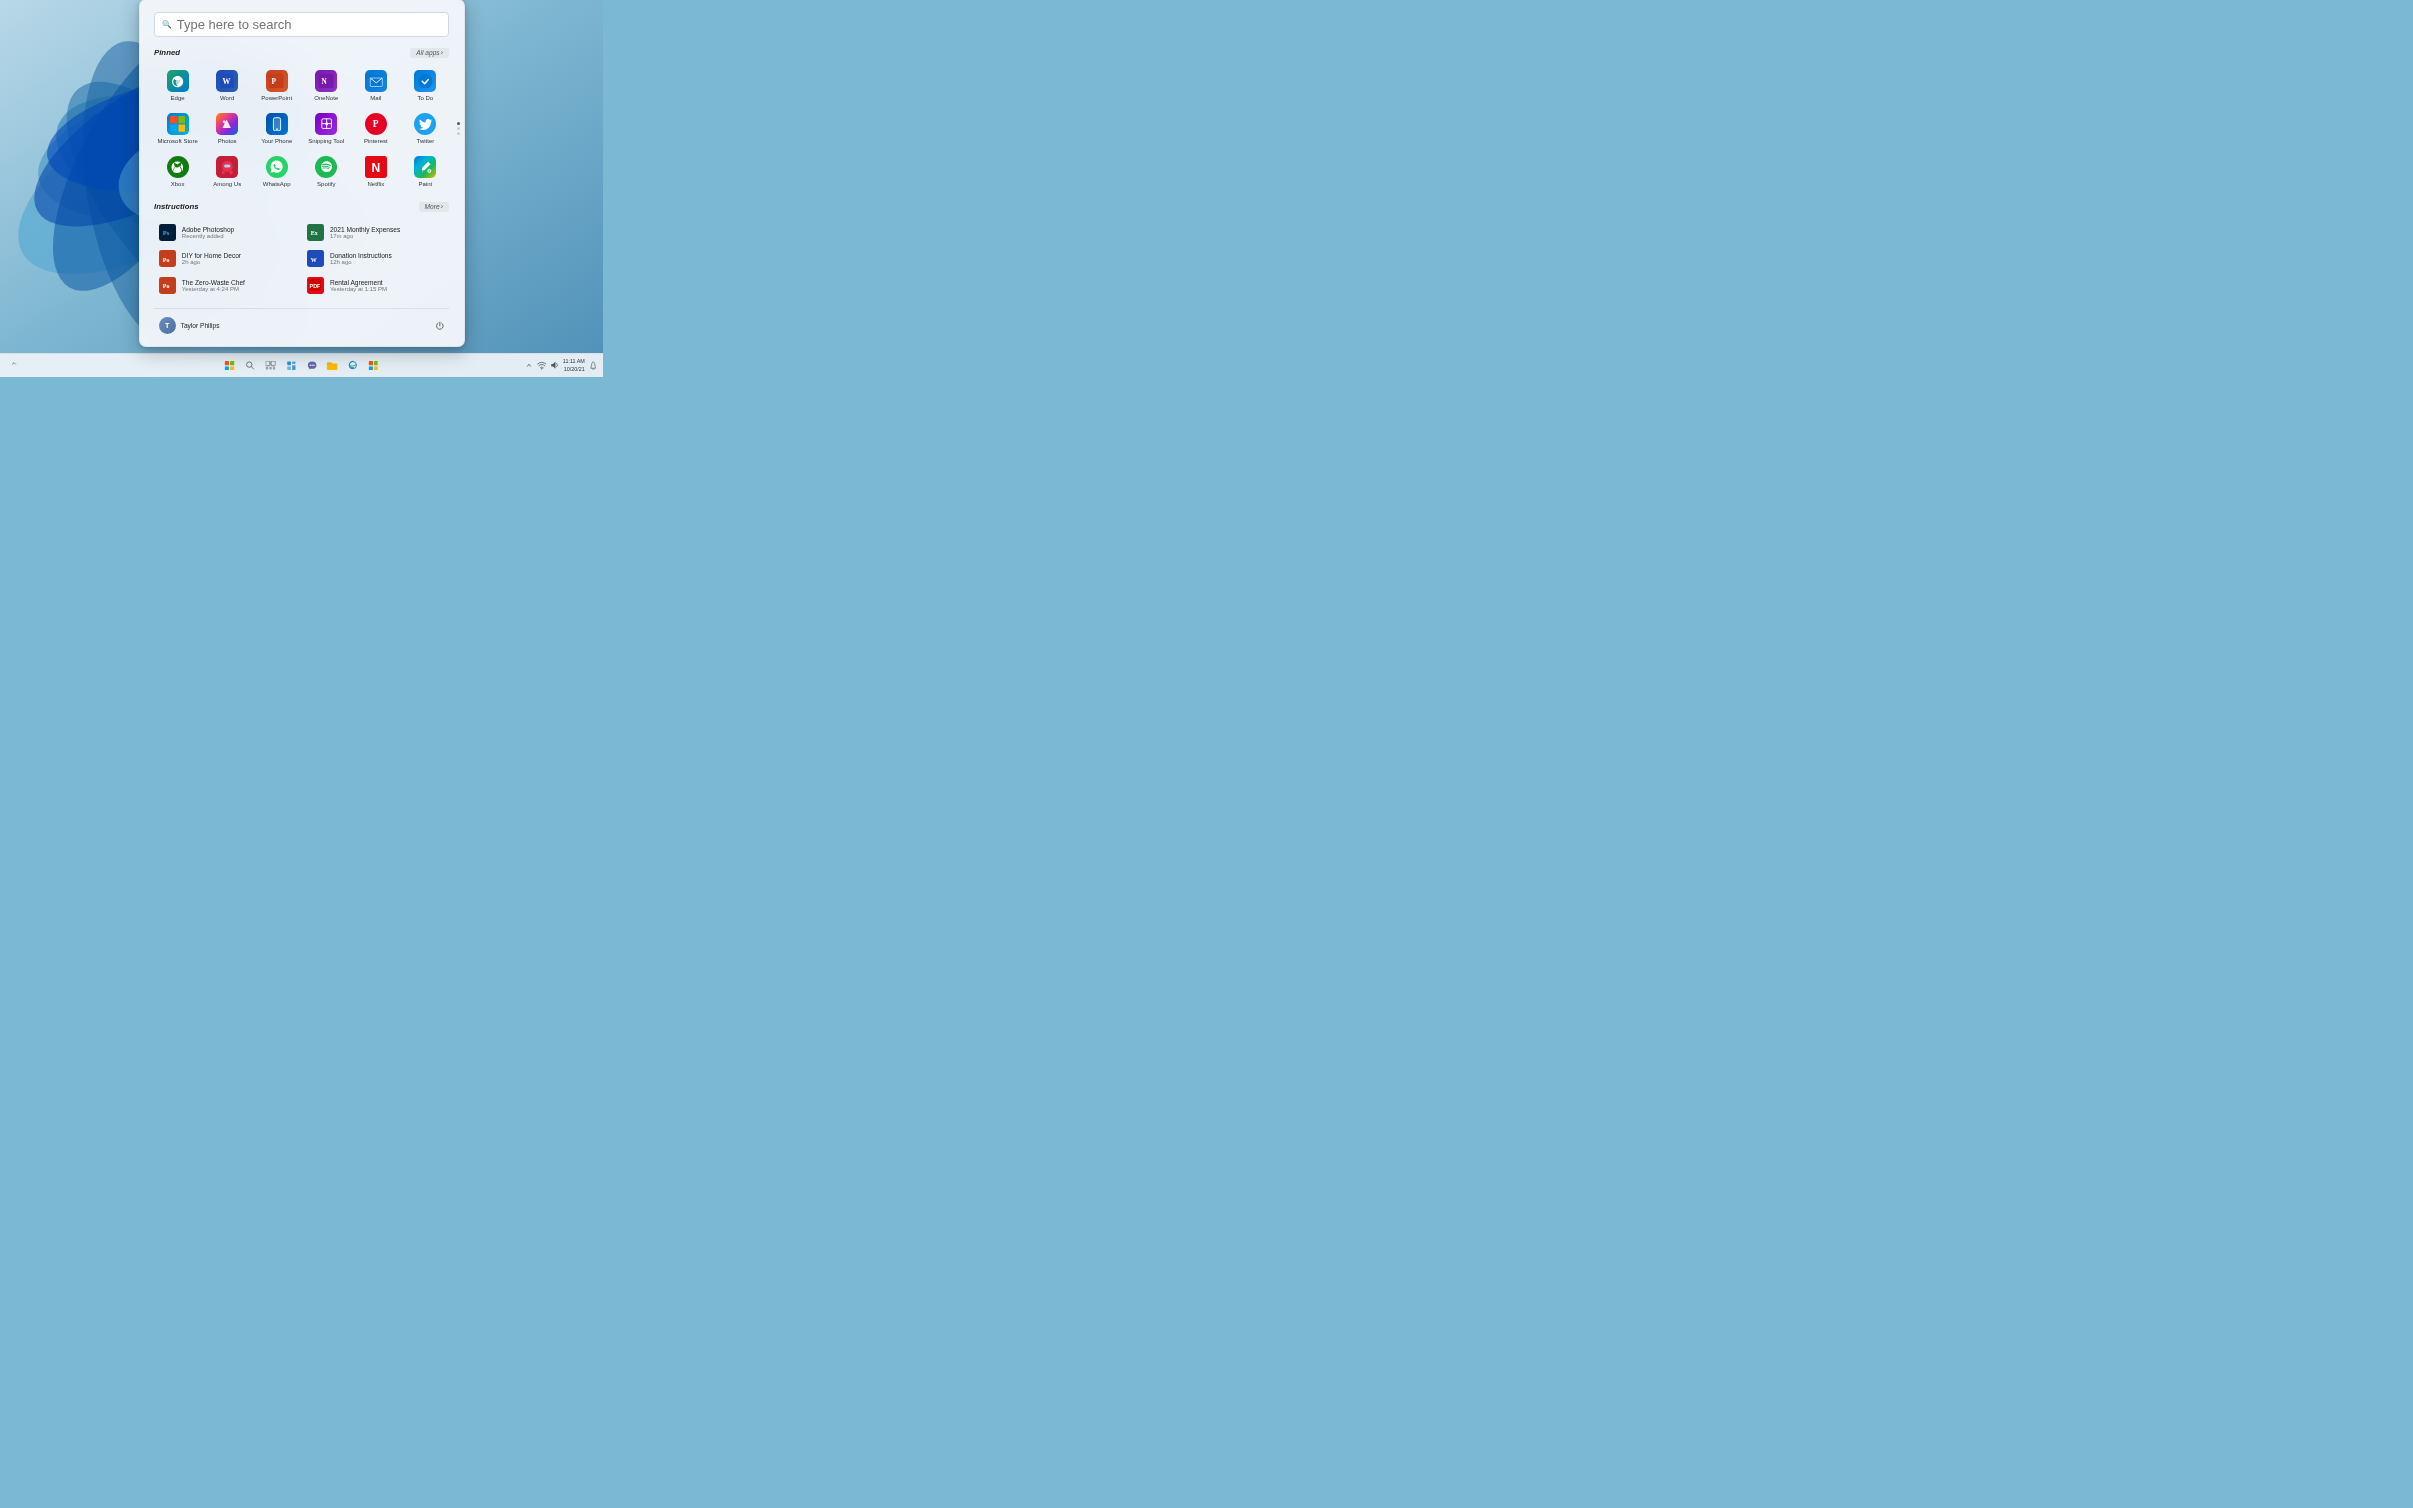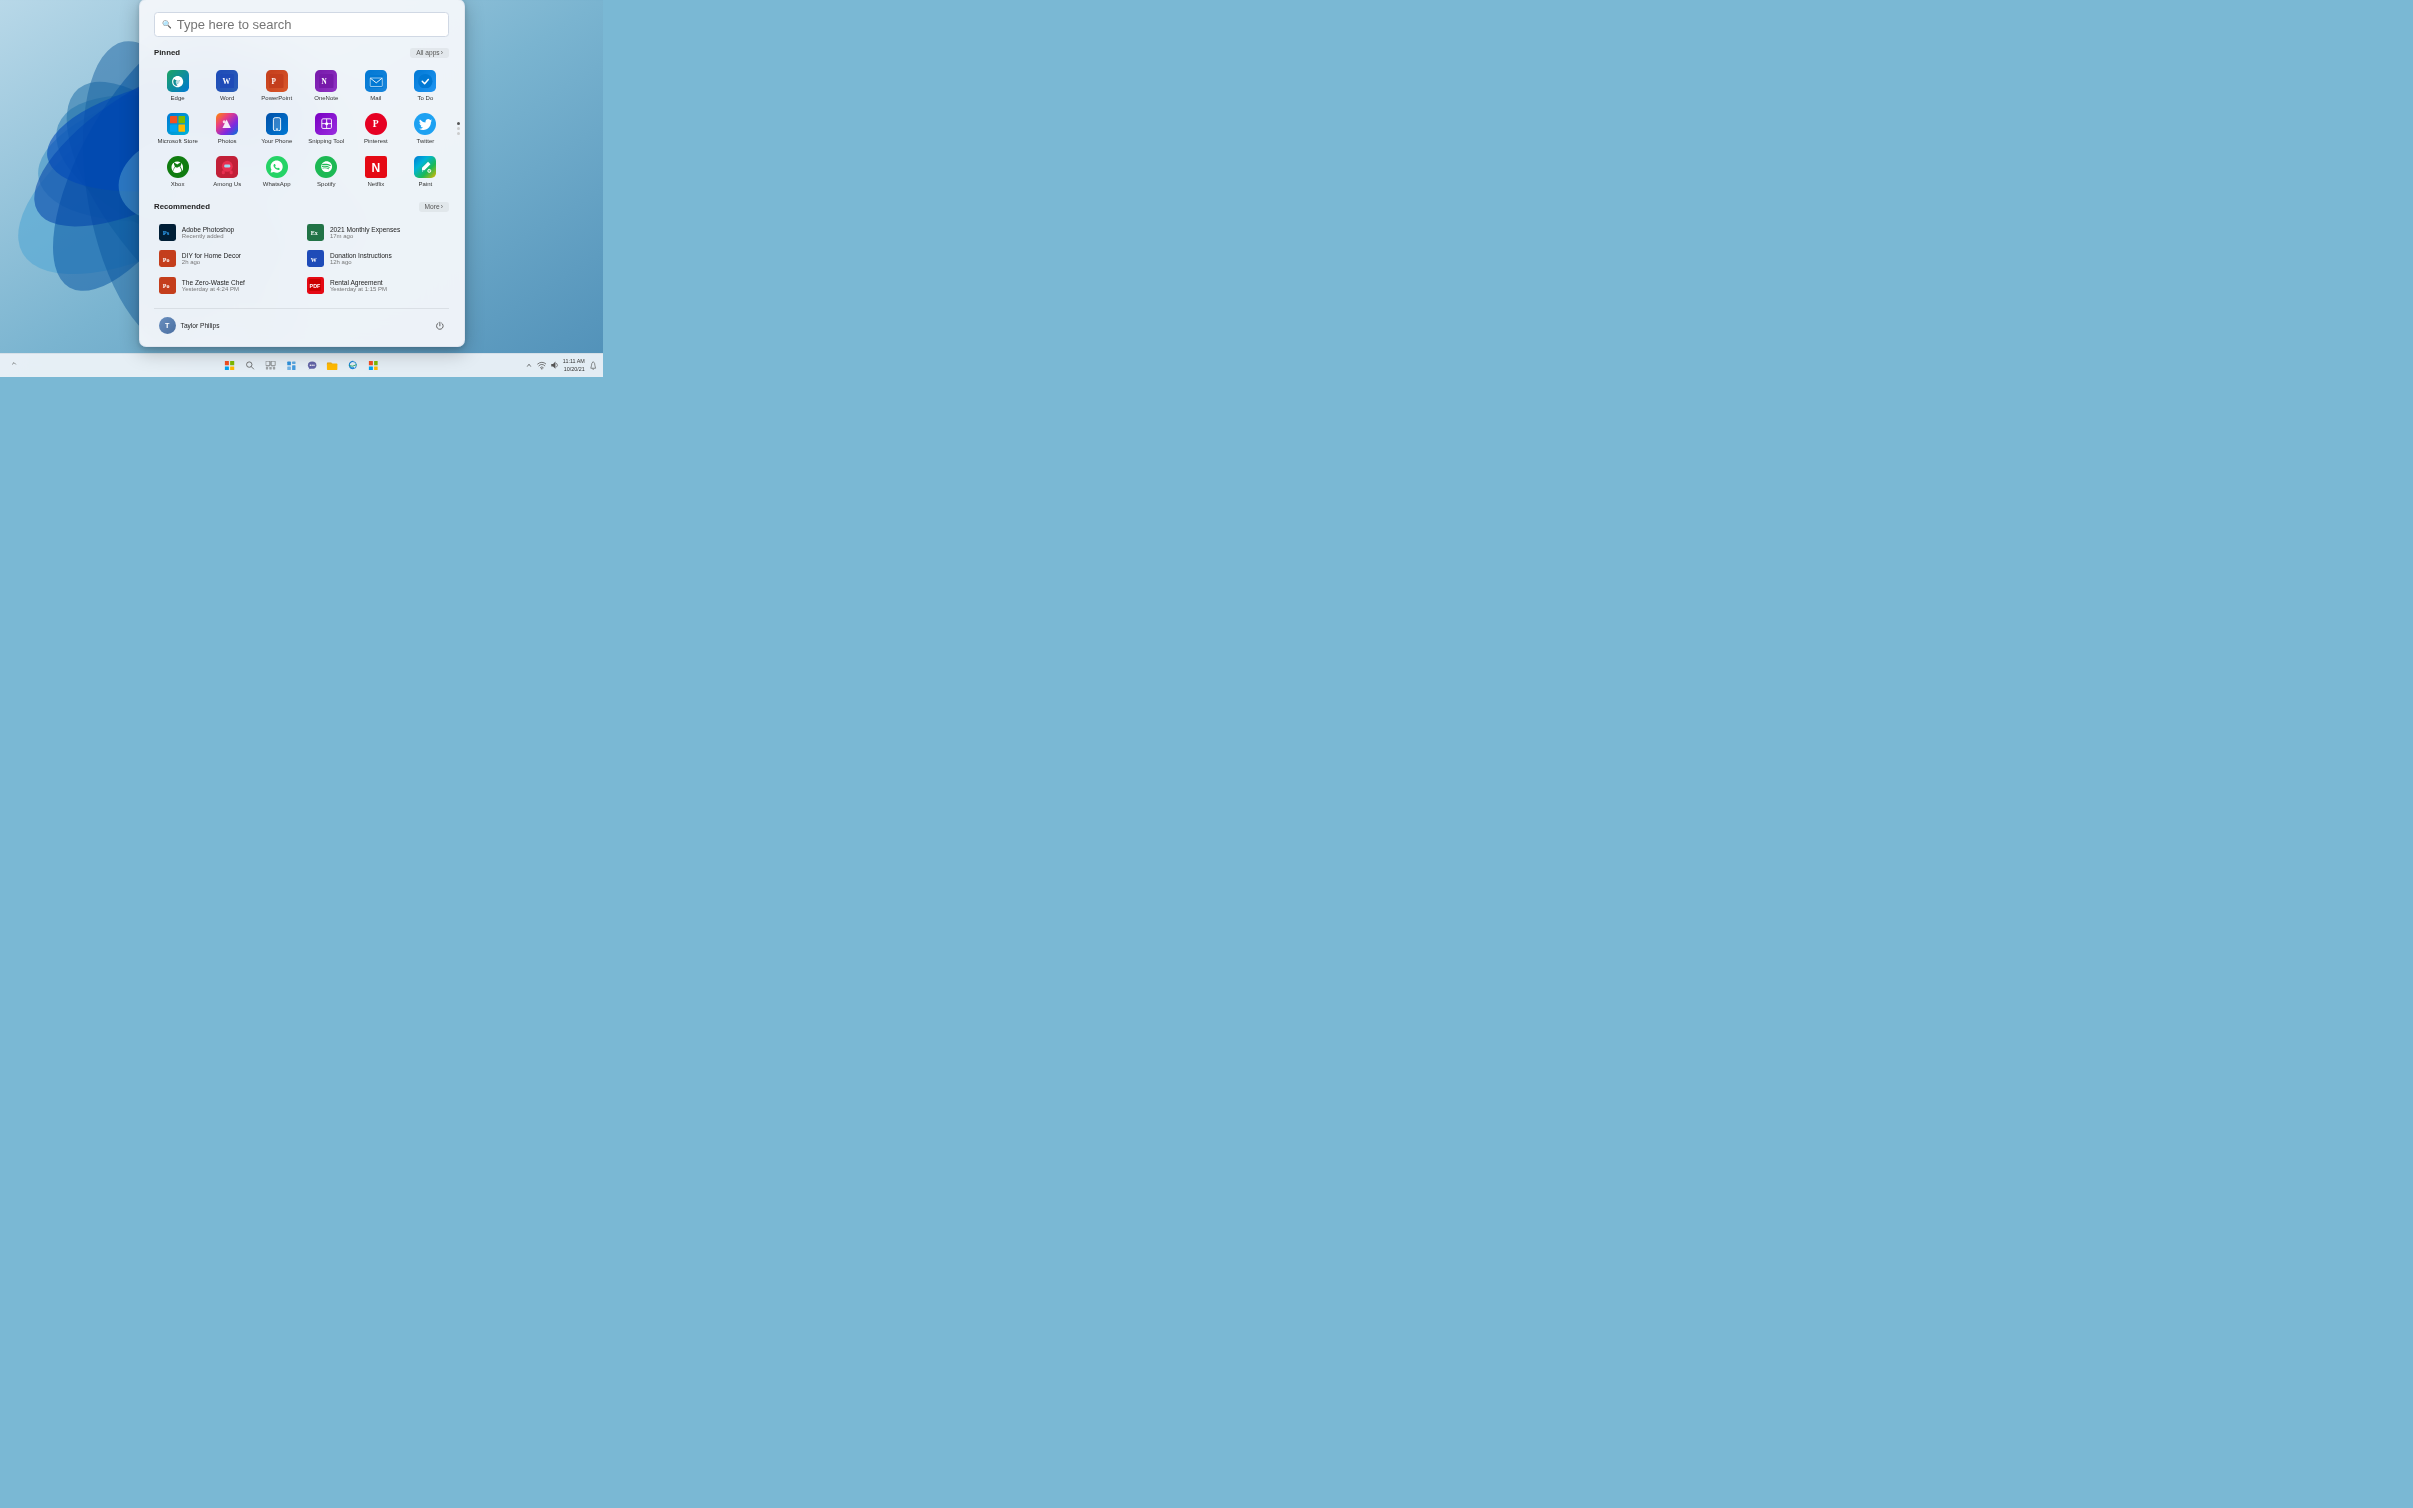--- a/index.html
+++ b/index.html
@@ -114,20 +114,21 @@
       color: #888;
       background: transparent;
     }
 
     
     .section-header {
       display: flex;
       justify-content: space-between;
       align-items: center;
       margin-bottom: 7.2px;
+      font-style: italic;
     }
 
     .section-title {
       font-size: 7.8px;
       font-weight: 600;
       color: #222;
     }
 
     .all-apps-btn {
       font-size: 6.6px;
@@ -540,21 +541,21 @@
 
       <div class="scroll-dots">
         <div class="scroll-dot active"></div>
         <div class="scroll-dot"></div>
         <div class="scroll-dot"></div>
       </div>
     </div>
 
     <div class="recommended-section">
       <div class="section-header">
-        <span class="section-title">Recommended</span>
+        <span class="section-title">Instructions</span>
         <span class="more-btn">
           <span>More</span>
           <span> ›</span>
         </span>
       </div>
 
       <div class="rec-grid">
 
         <div class="rec-item">
           <div class="rec-icon" style="background:#001e36; border-radius:2.4px;">

